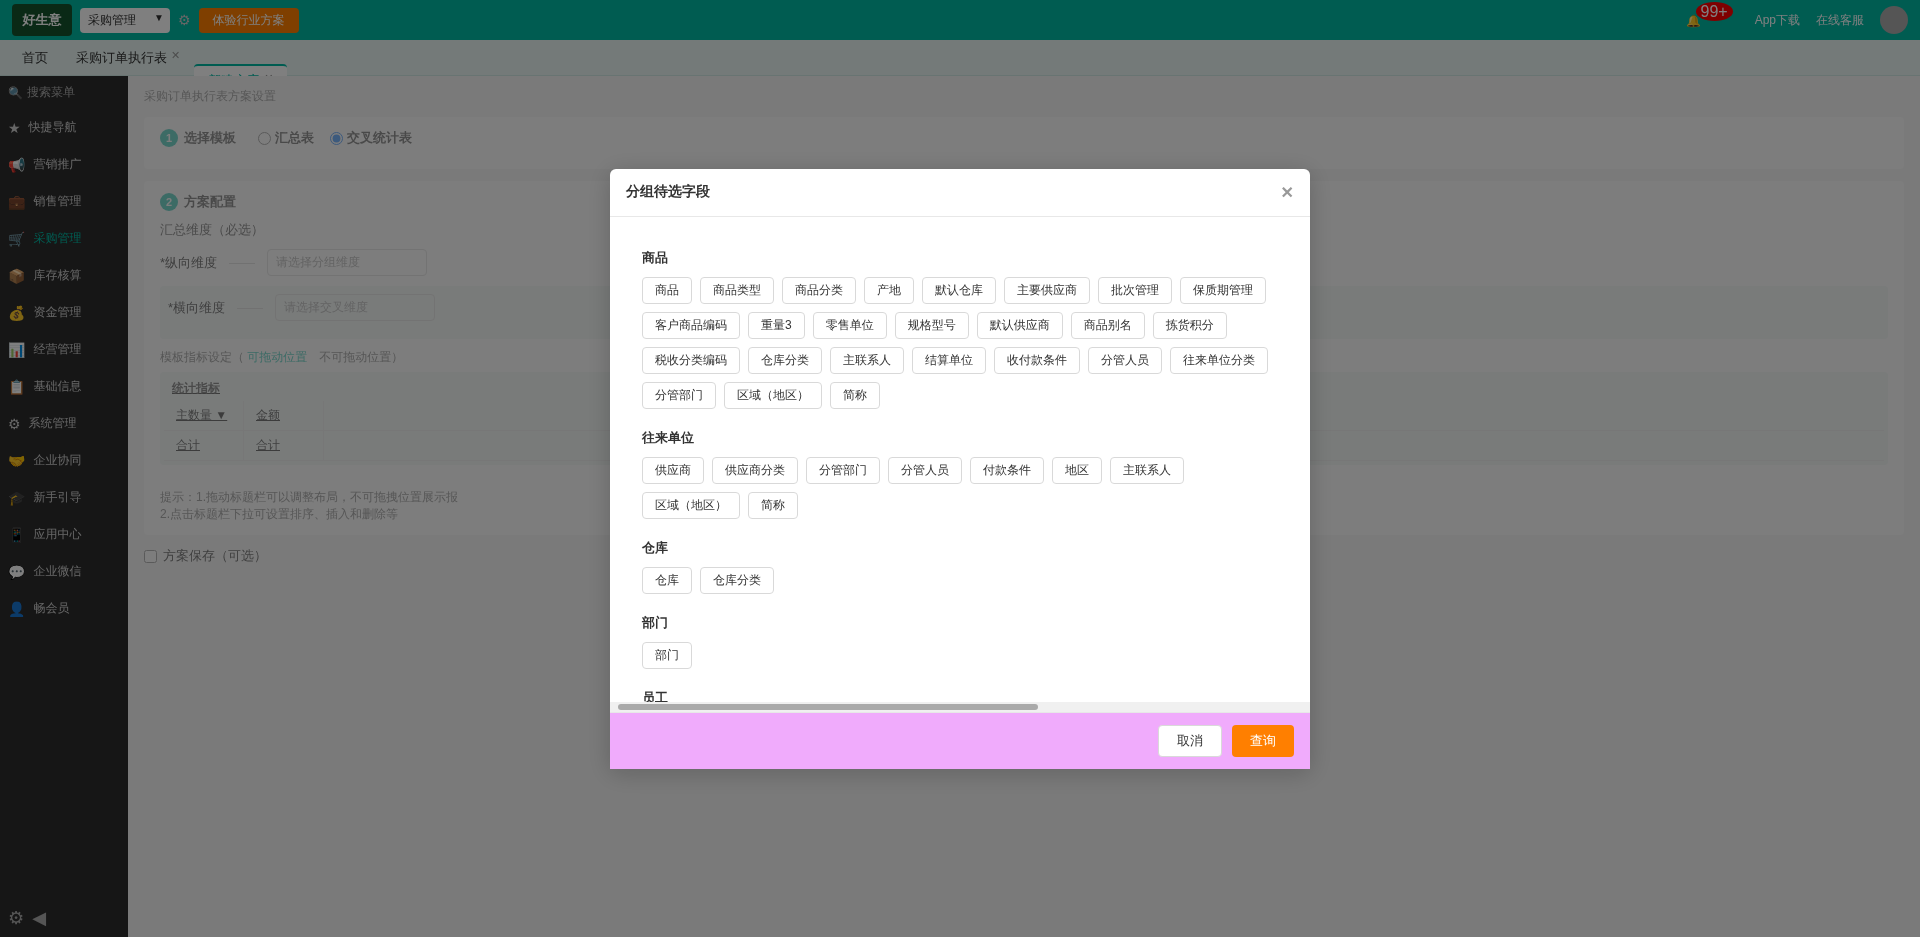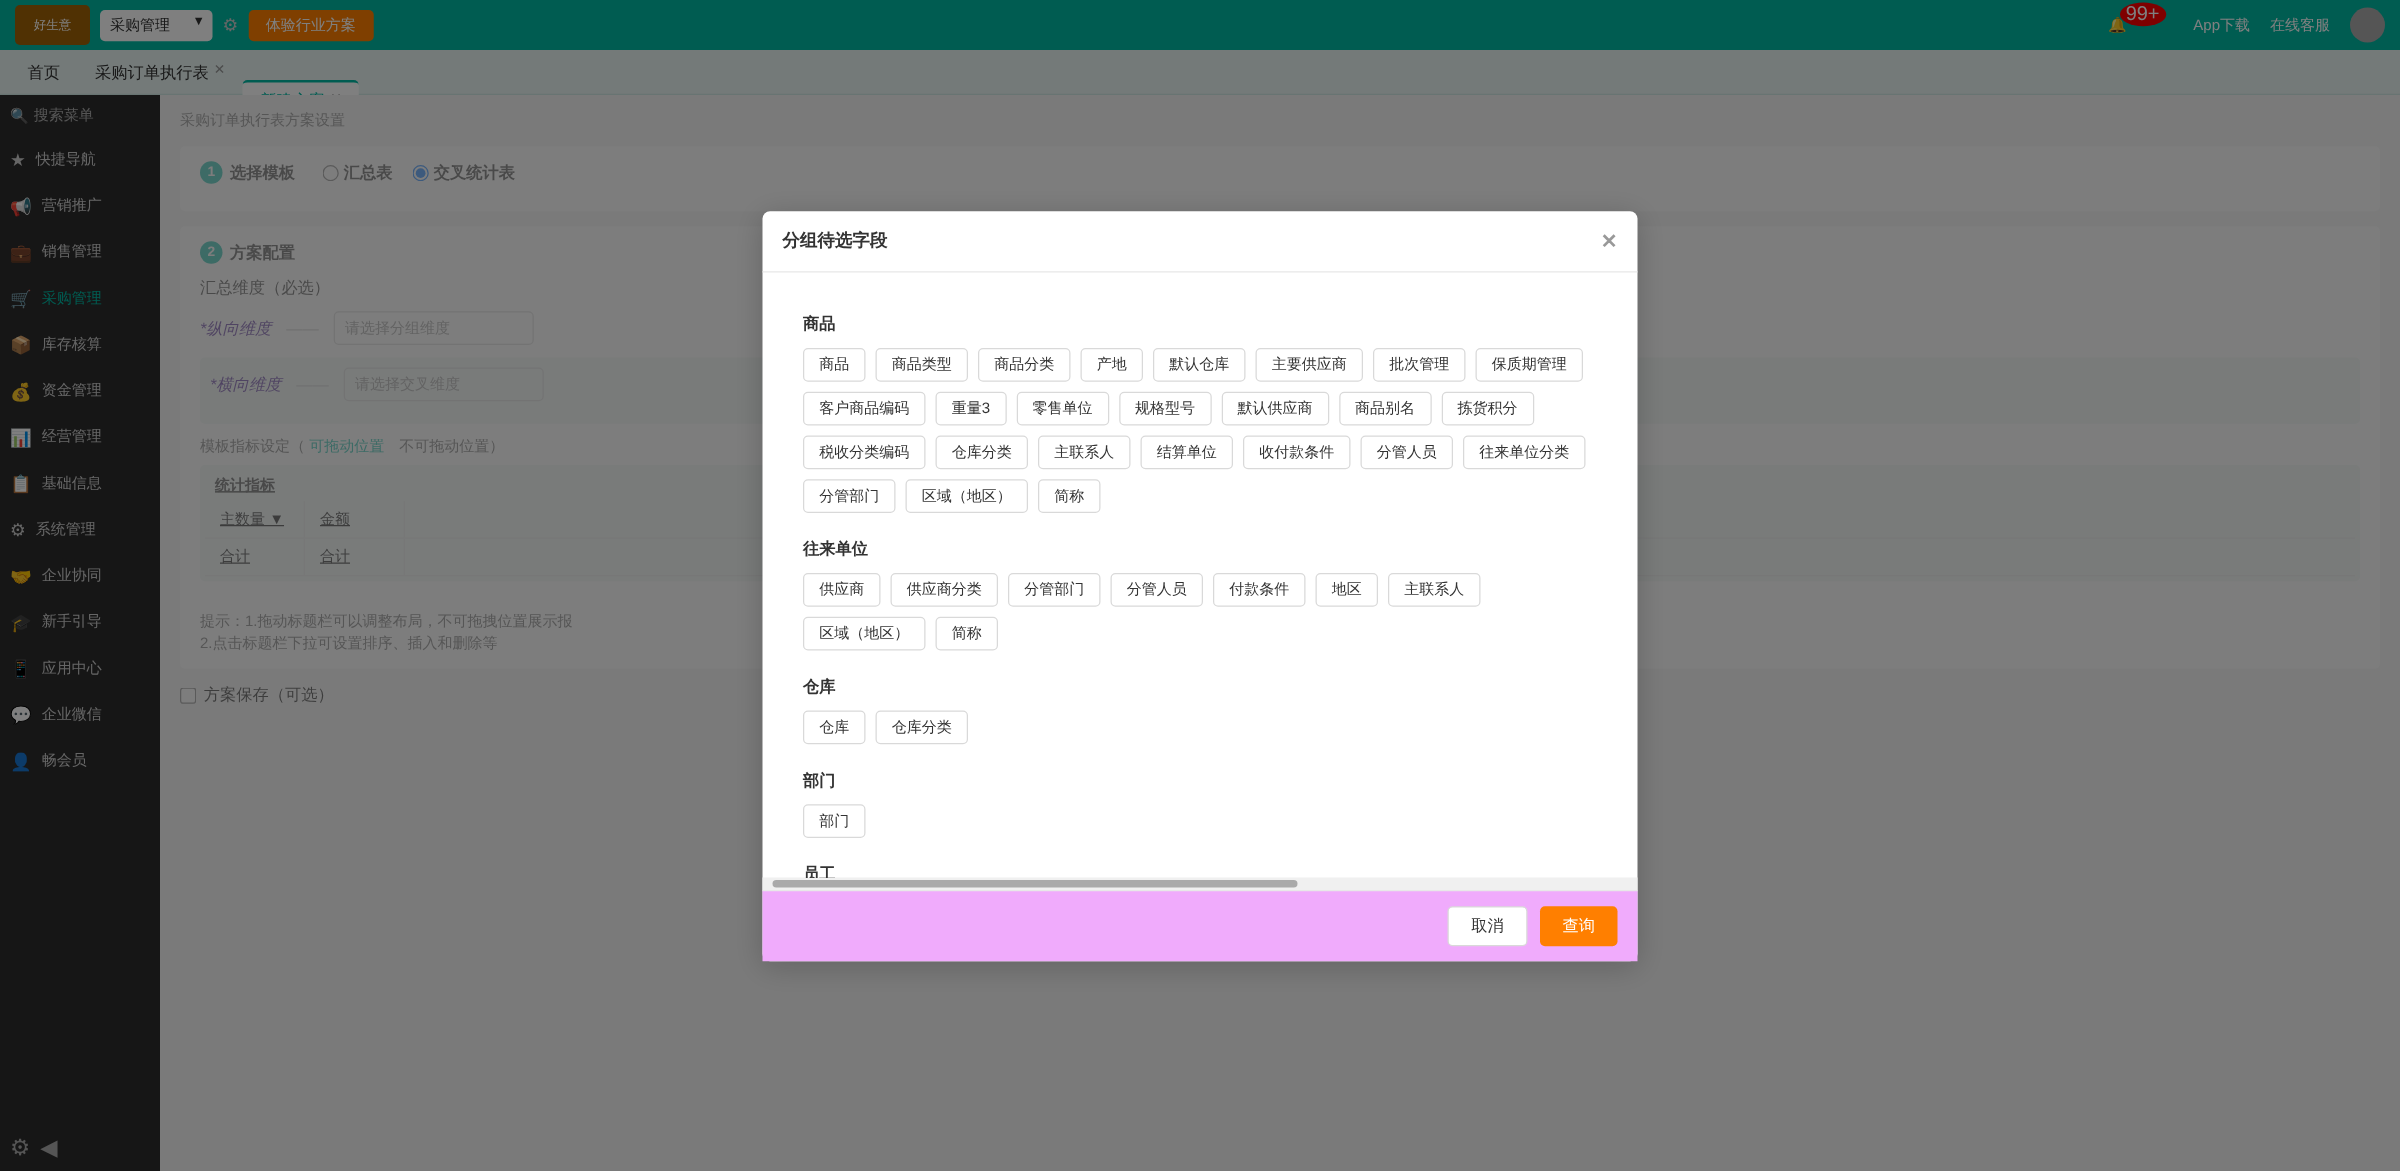--- a/index.html
+++ b/index.html
@@ -11,28 +11,28 @@
       background: #00b8a3;
       display: flex;
       align-items: center;
       padding: 0 12px;
       gap: 8px;
       position: relative;
     }
     .top-nav-logo {
       width: 60px;
       height: 32px;
-      background: #a16207;
+      background: #14532d;
       border-radius: 4px;
       display: flex;
       align-items: center;
       justify-content: center;
       color: white;
-      font-size: 10px;
-      font-weight: normal;
+      font-size: 13px;
+      font-weight: bold;
     }
     .top-nav-dropdown {
       background: white;
       border-radius: 4px;
       padding: 4px 24px 4px 8px;
       font-size: 12px;
       color: #333;
       position: relative;
       cursor: pointer;
       min-width: 90px;
@@ -286,21 +286,21 @@
     .bg-content {
       opacity: 0.5;
     }
     .form-row {
       display: flex;
       align-items: center;
       gap: 12px;
       margin-bottom: 10px;
       font-size: 13px;
     }
-    .form-required { color: #4c1d95; font-style: italic; }
+    .form-required { color: #000000; }
     .form-select {
       border: 1px solid #d9d9d9;
       border-radius: 4px;
       padding: 4px 24px 4px 8px;
       font-size: 12px;
       min-width: 160px;
       color: #999;
     }
     .table-header-row {
       background: #f0f8f6;

